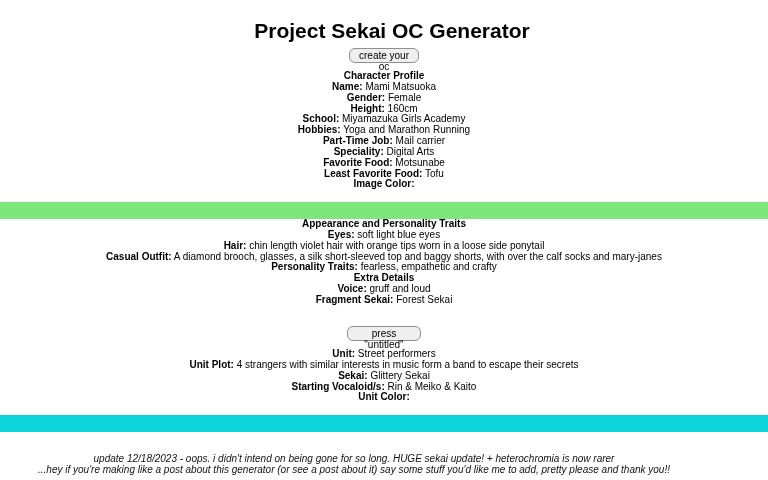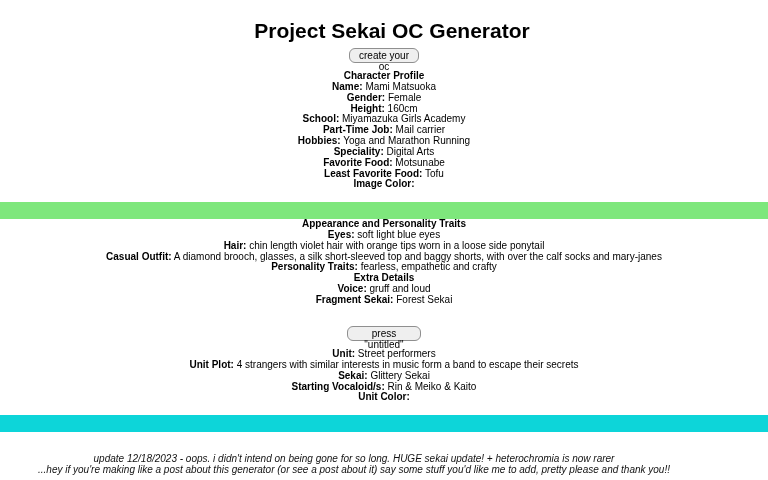--- a/index.html
+++ b/index.html
@@ -94,22 +94,22 @@
 <h1 class="title">Project Sekai OC Generator</h1>
 
 <button class="btn btn-create">create your oc</button>
 
 <div class="section profile">
   <div class="row head">Character Profile</div>
   <div class="row"><span class="lbl">Name:</span><span> Mami Matsuoka</span></div>
   <div class="row"><span class="lbl">Gender:</span><span> Female</span></div>
   <div class="row"><span class="lbl">Height:</span><span> 160cm</span></div>
   <div class="row"><span class="lbl">School:</span><span> Miyamazuka Girls Academy</span></div>
+  <div class="row"><span class="lbl">Hobbies:</span><span> Yoga and Marathon Running</span></div>
   <div class="row"><span class="lbl">Part-Time Job:</span><span> Mail carrier</span></div>
-  <div class="row"><span class="lbl">Hobbies:</span><span> Yoga and Marathon Running</span></div>
   <div class="row"><span class="lbl">Speciality:</span><span> Digital Arts</span></div>
   <div class="row"><span class="lbl">Favorite Food:</span><span> Motsunabe</span></div>
   <div class="row"><span class="lbl">Least Favorite Food:</span><span> Tofu</span></div>
   <div class="row"><span class="lbl">Image Color:</span><span></span></div>
 </div>
 
 <div class="color-bar bar-image" style="background:#7ee77c;"></div>
 
 <div class="section appearance">
   <div class="row head">Appearance and Personality Traits</div>

